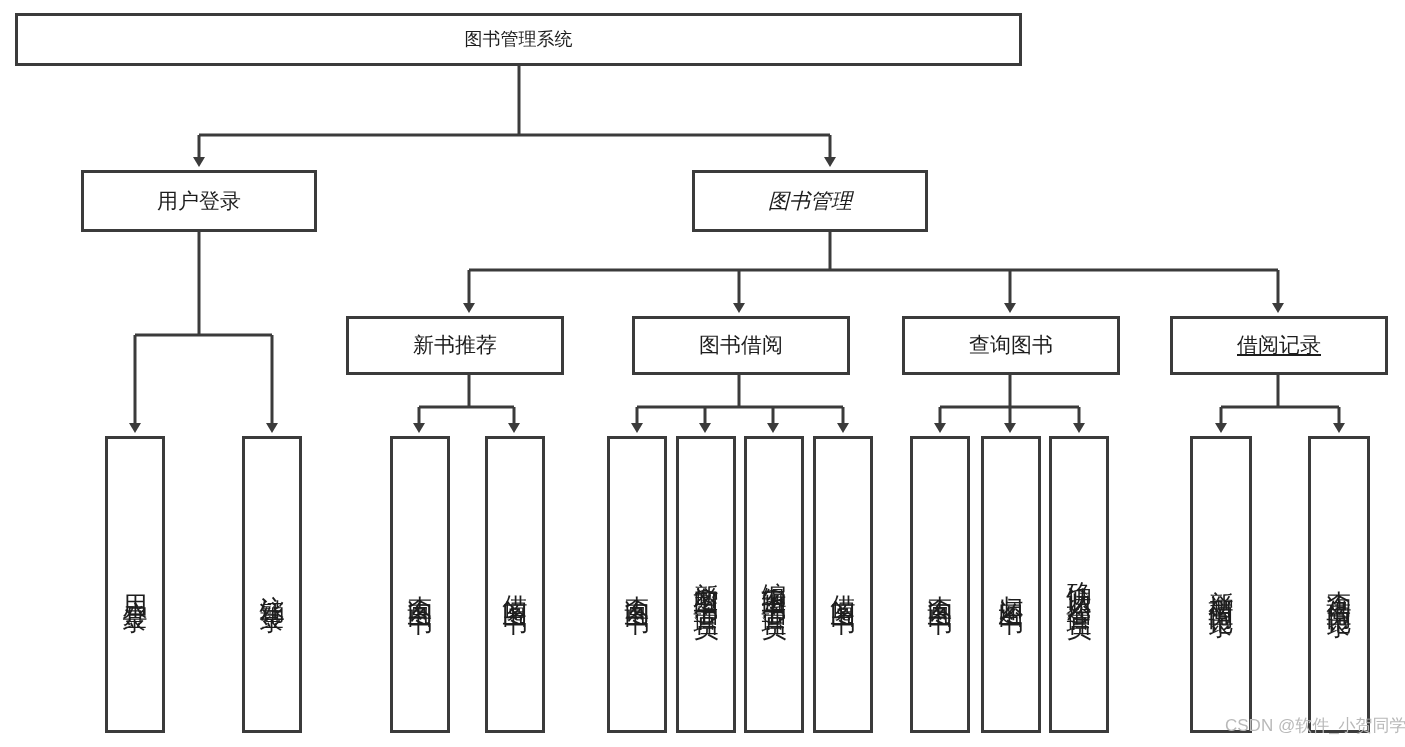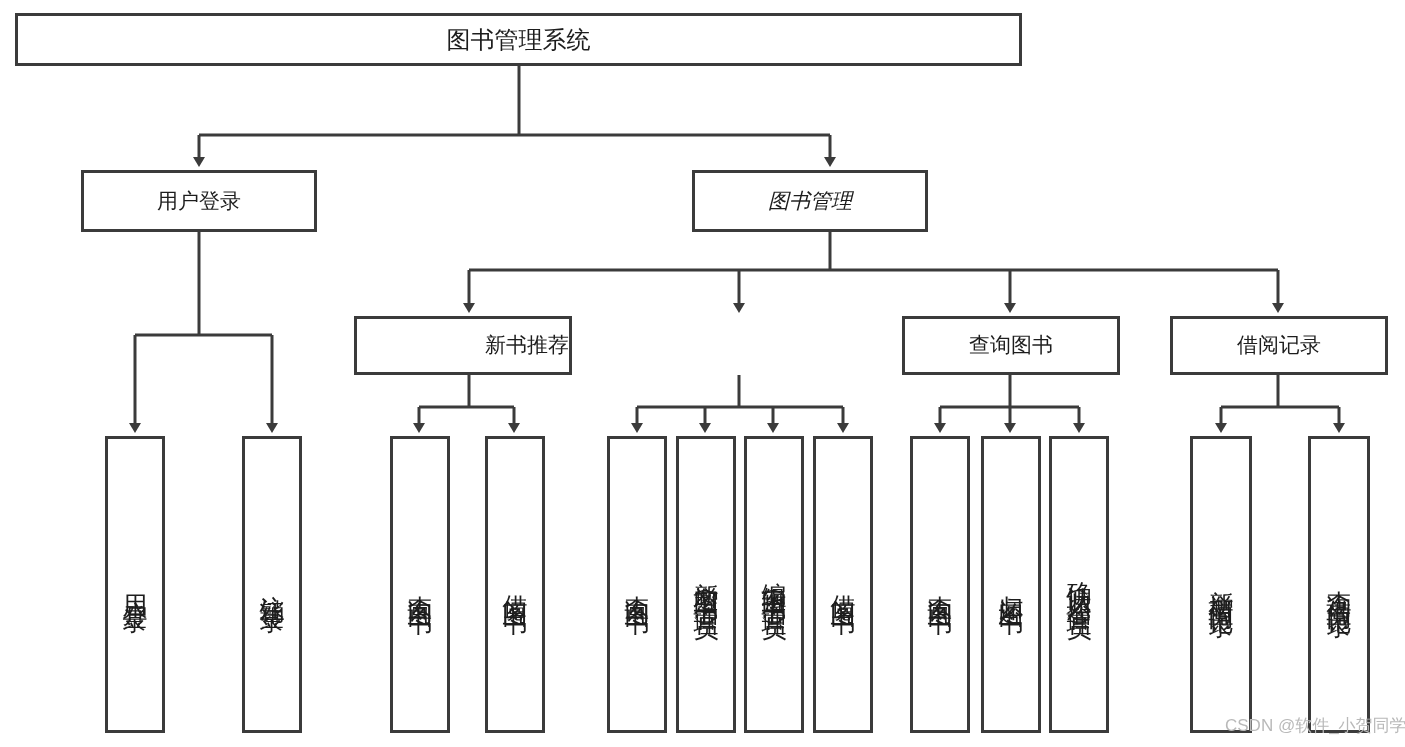--- a/index.html
+++ b/index.html
@@ -41,43 +41,43 @@
     text-align: center;
     line-height: 1.15;
   }
   
   .node.root {
     left: 15px;
     top: 13px;
     width: 1007px;
     height: 53px;
   }
-  .node.root .label { font-size: 24px; }
+  .node.root .label { font-size: 18px; }
 
   
   .node.lvl1 {
     top: 170px;
     width: 236px;
     height: 62px;
   }
   .node.lvl1 .label { font-size: 21px; }
   .node.user-login  { left: 81px; }
   .node.book-manage { left: 692px; font-style: italic; }
 
   
   .node.lvl2 {
     top: 316px;
     width: 218px;
     height: 59px;
   }
   .node.lvl2 .label { font-size: 21px; }
-  .node.n-recommend { left: 354px; justify-content: flex-end; }
+  .node.n-recommend { left: 346px; }
   .node.n-borrow    { left: 632px; }
   .node.n-current   { left: 902px; }
-  .node.n-record    { left: 1170px; }
+  .node.n-record    { left: 1170px; text-decoration: underline; }
 
   
   .node.leaf {
     top: 436px;
     height: 297px;
     width: 60px;
     align-items: center;
     justify-content: center;
     padding: 6px 0;
   }
@@ -183,20 +183,23 @@
   <div class="node lvl1 user-login">
     <span class="label">用户登录</span>
   </div>
   <div class="node lvl1 book-manage">
     <span class="label">图书管理</span>
   </div>
 
   <div class="node lvl2 n-recommend">
     <span class="label">新书推荐</span>
   </div>
+  <div class="node lvl2 n-borrow">
+    <span class="label">图书借阅</span>
+  </div>
   <div class="node lvl2 n-current">
     <span class="label">查询图书</span>
   </div>
   <div class="node lvl2 n-record">
     <span class="label">借阅记录</span>
   </div>
 
   <div class="node leaf lf1">
     <span class="label">用户登录</span>
   </div>

